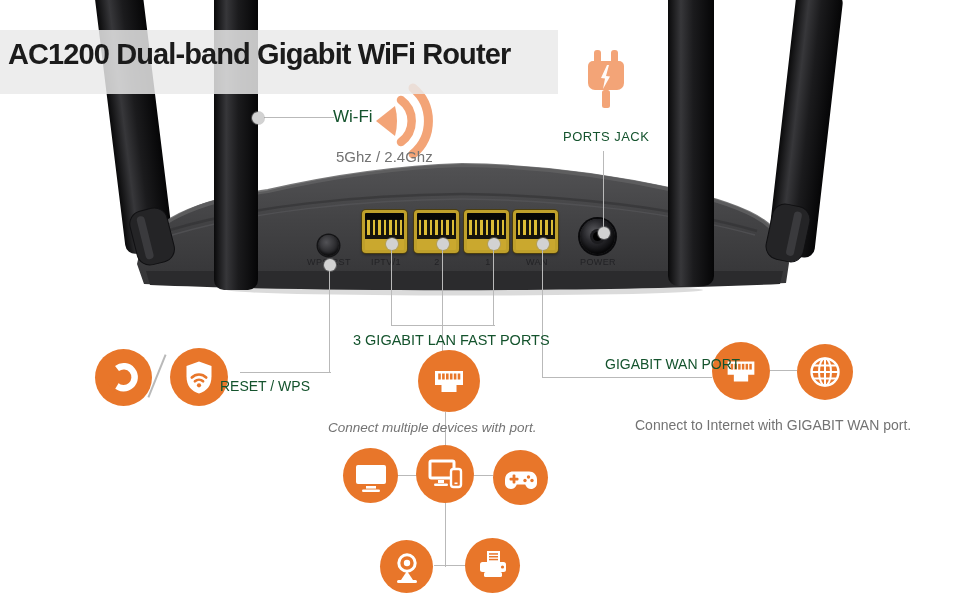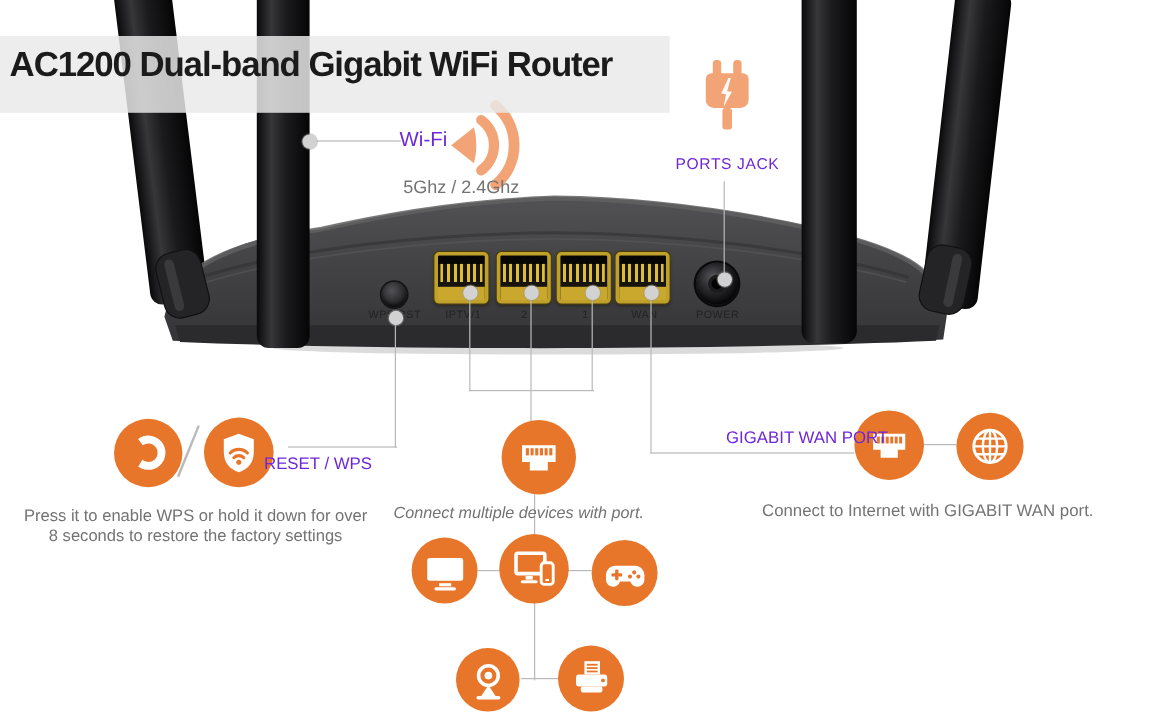--- a/index.html
+++ b/index.html
@@ -12,21 +12,21 @@
   .ln{position:absolute;background:#b9b9b9;z-index:2;}
   .dot{position:absolute;width:12px;height:12px;border-radius:50%;background:#d2d2d2;
        box-shadow:0 0 0 1px rgba(150,150,150,.45);z-index:3;}
   .slash{position:absolute;width:2px;height:46px;background:#b9b9b9;transform:rotate(22deg);z-index:3;}
 
   
   .oc{position:absolute;border-radius:50%;background:#E8762A;display:flex;
       align-items:center;justify-content:center;z-index:3;}
 
   
-  .olabel{position:absolute;color:#6d28d9;font-size:14px;white-space:nowrap;z-index:4;}
+  .olabel{position:absolute;color:#14532d;font-size:14px;white-space:nowrap;z-index:4;}
   .dtext{position:absolute;color:#737373;z-index:4;}
 
   
   #title-band{position:absolute;left:0;top:30px;width:558px;height:64px;
               background:rgba(233,233,233,.84);z-index:5;}
   #title-band .t{position:absolute;left:8px;top:0;line-height:48px;font-size:29px;
                  font-weight:bold;letter-spacing:-0.9px;color:#1b1b1b;white-space:nowrap;}
 
   
   .rj45{position:absolute;top:210px;width:45px;height:43px;box-sizing:border-box;
@@ -174,25 +174,22 @@
   </div>
   <div class="oc" style="left:170px;top:348px;width:58px;height:58px;">
     <svg width="38" height="38" viewBox="0 0 38 38">
       <path d="M19,3.5 L31.5,8 V18.5 C31.5,28 26.5,33 19,35.5 C11.5,33 6.5,28 6.5,18.5 V8 Z" fill="#fff"></path>
       <path d="M11.8,19.5 a10,10 0 0 1 14.4,0" stroke="#E8762A" stroke-width="2.6" fill="none" stroke-linecap="round"></path>
       <path d="M14.9,23.3 a6,6 0 0 1 8.2,0" stroke="#E8762A" stroke-width="2.6" fill="none" stroke-linecap="round"></path>
       <circle cx="19" cy="27.3" r="2.1" fill="#E8762A"></circle>
     </svg>
   </div>
   <span class="olabel" style="left:220px;top:354px;margin-top:24px;">RESET / WPS</span>
-  <div class="dtext" style="left:16px;top:421px;width:294px;text-align:center;font-size:13.8px;line-height:17px;">
-    <div>Press it to enable WPS or hold it down for over</div>
-    <div>8 seconds to restore the factory settings</div>
-  </div>
-
+
+  <span class="olabel" style="left:353px;top:332px;font-size:14.5px;">3 GIGABIT LAN FAST PORTS</span>
   <div class="oc" style="left:418px;top:350px;width:62px;height:62px;">
     <svg width="44" height="44" viewBox="0 0 44 44">
       <path d="M8,12 h28 v14 h-6.5 v7 h-15 v-7 H8 Z" fill="#fff"></path>
       <g fill="#E8762A">
         <rect x="11.2" y="14.5" width="2.6" height="6"></rect>
           <rect x="15.1" y="14.5" width="2.6" height="6"></rect>
         <rect x="19" y="14.5" width="2.6" height="6"></rect>
           <rect x="22.9" y="14.5" width="2.6" height="6"></rect>
         <rect x="26.8" y="14.5" width="2.6" height="6"></rect>
           <rect x="30.7" y="14.5" width="2.6" height="6"></rect>

